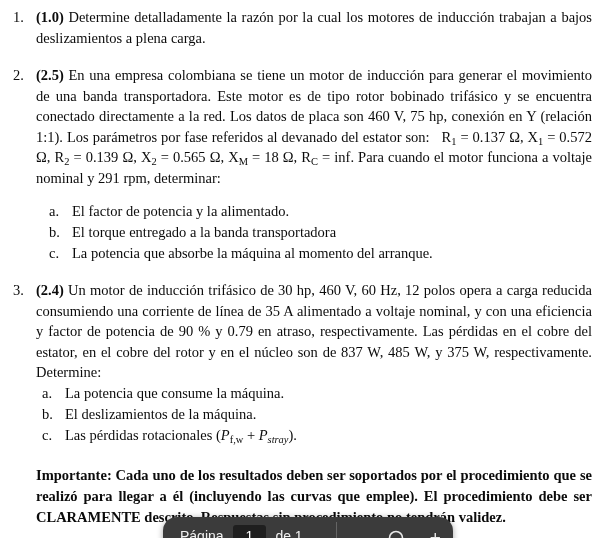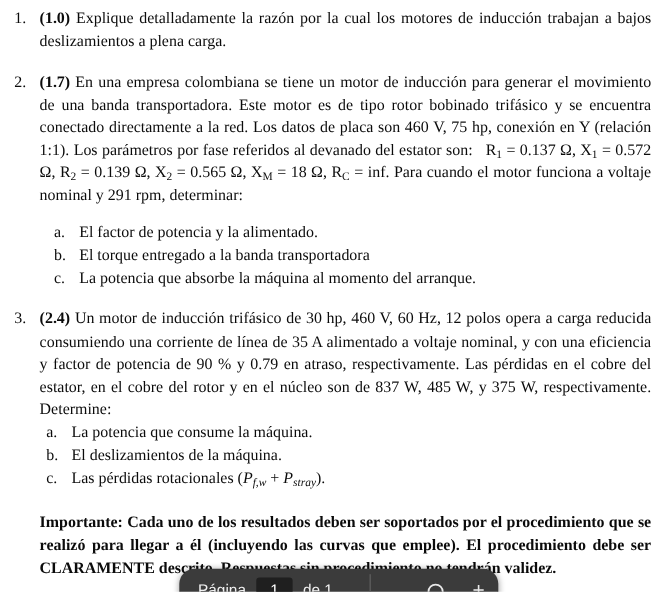--- a/index.html
+++ b/index.html
@@ -70,28 +70,28 @@
 </style>
 </head>
 <body>
 
 <div class="page">
 
   <div class="q q1">
     <div class="q-num">1.</div>
     <div class="q-body">
       <span class="pts">(1.0)</span>
-      <span>Explique detalladamente la razón por la cual los motores de inducción trabajan a bajos deslizamientos a plena carga.</span>
+      <span>Determine detalladamente la razón por la cual los motores de inducción trabajan a bajos deslizamientos a plena carga.</span>
     </div>
   </div>
 
   <div class="q q2">
     <div class="q-num">2.</div>
     <div class="q-body">
-      <span class="pts">(1.7)</span>
+      <span class="pts">(2.5)</span>
       <span>En una empresa colombiana se tiene un motor de inducción para generar el movimiento de una banda transportadora. Este motor es de tipo rotor bobinado trifásico y se encuentra conectado directamente a la red. Los datos de placa son 460 V, 75 hp, conexión en Y (relación 1:1). Los parámetros por fase referidos al devanado del estator son:&nbsp;&nbsp; <span>R</span><sub>1</sub> = 0.137 Ω, <span>X</span><sub>1</sub> = 0.572 Ω, <span>R</span><sub>2</sub> = 0.139 Ω, <span>X</span><sub>2</sub> = 0.565 Ω, <span>X</span><sub>M</sub> = 18 Ω, <span>R</span><sub>C</sub> = inf. Para cuando el motor funciona a voltaje nominal y 291 rpm, determinar:</span>
     </div>
   </div>
   <div class="subs subs-q2">
     <div class="sub">
       <span class="sub-label">a.</span>
       <span class="sub-text">El factor de potencia y la alimentado.</span>
     </div>
     <div class="sub">
       <span class="sub-label">b.</span>
@@ -114,21 +114,21 @@
     <div class="sub">
       <span class="sub-label">a.</span>
       <span class="sub-text">La potencia que consume la máquina.</span>
     </div>
     <div class="sub">
       <span class="sub-label">b.</span>
       <span class="sub-text">El deslizamientos de la máquina.</span>
     </div>
     <div class="sub">
       <span class="sub-label">c.</span>
-      <span class="sub-text">Las pérdidas rotacionales (<span style="font-style: italic;">P</span><sub style="font-style: italic;">f,w</sub> + <span style="font-style: italic;">P</span><sub style="font-style: italic; text-align: right;">stray</sub>).</span>
+      <span class="sub-text">Las pérdidas rotacionales (<span style="font-style: italic;">P</span><sub style="">f,w</sub> + <span style="font-style: italic;">P</span><sub style="font-style: italic; text-align: right;">stray</sub>).</span>
     </div>
   </div>
 
   <p class="note">Importante: Cada uno de los resultados deben ser soportados por el procedimiento que se realizó para llegar a él (incluyendo las curvas que emplee). El procedimiento debe ser CLARAMENTE descrito. Respuestas sin procedimiento no tendrán validez.</p>
 
 </div>
 
 <div class="pdf-toolbar">
   <span class="tb-label">Página</span>
   <span class="tb-input">1</span>

